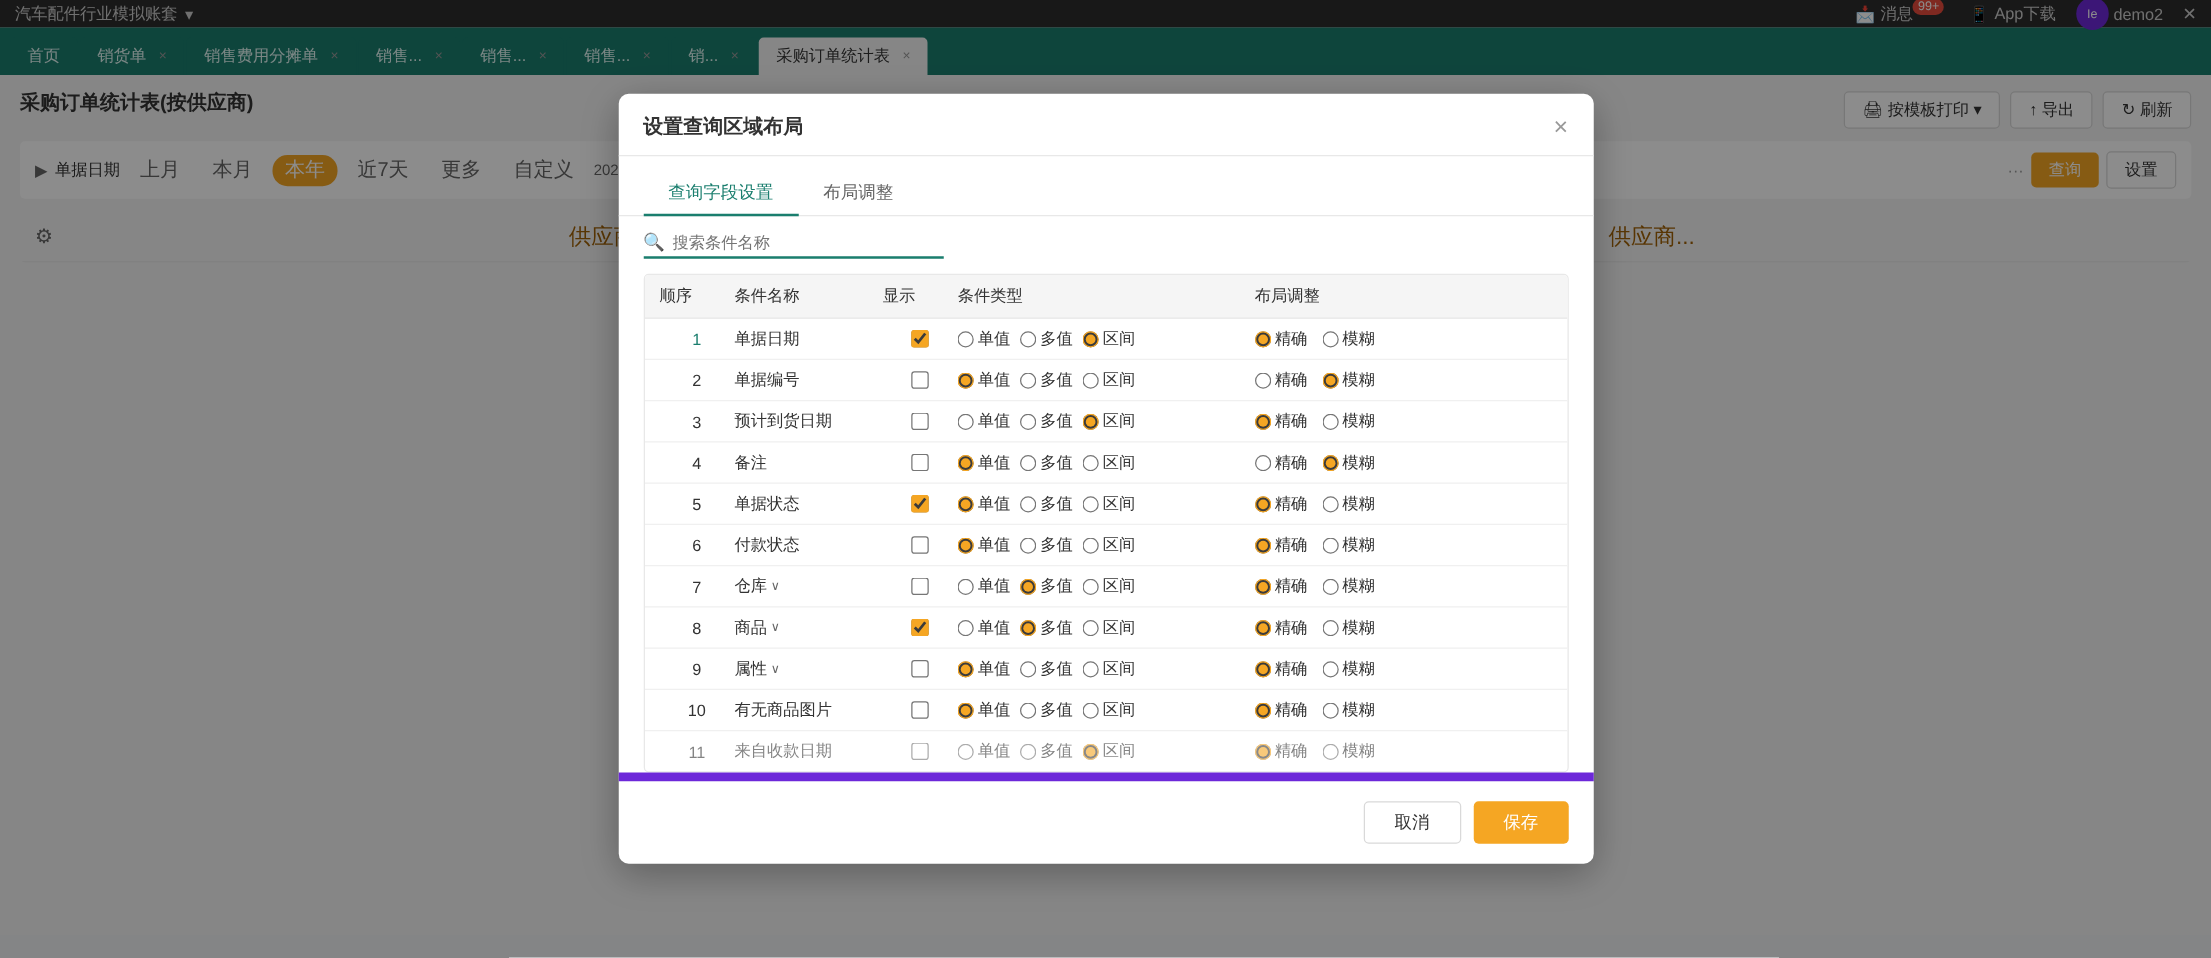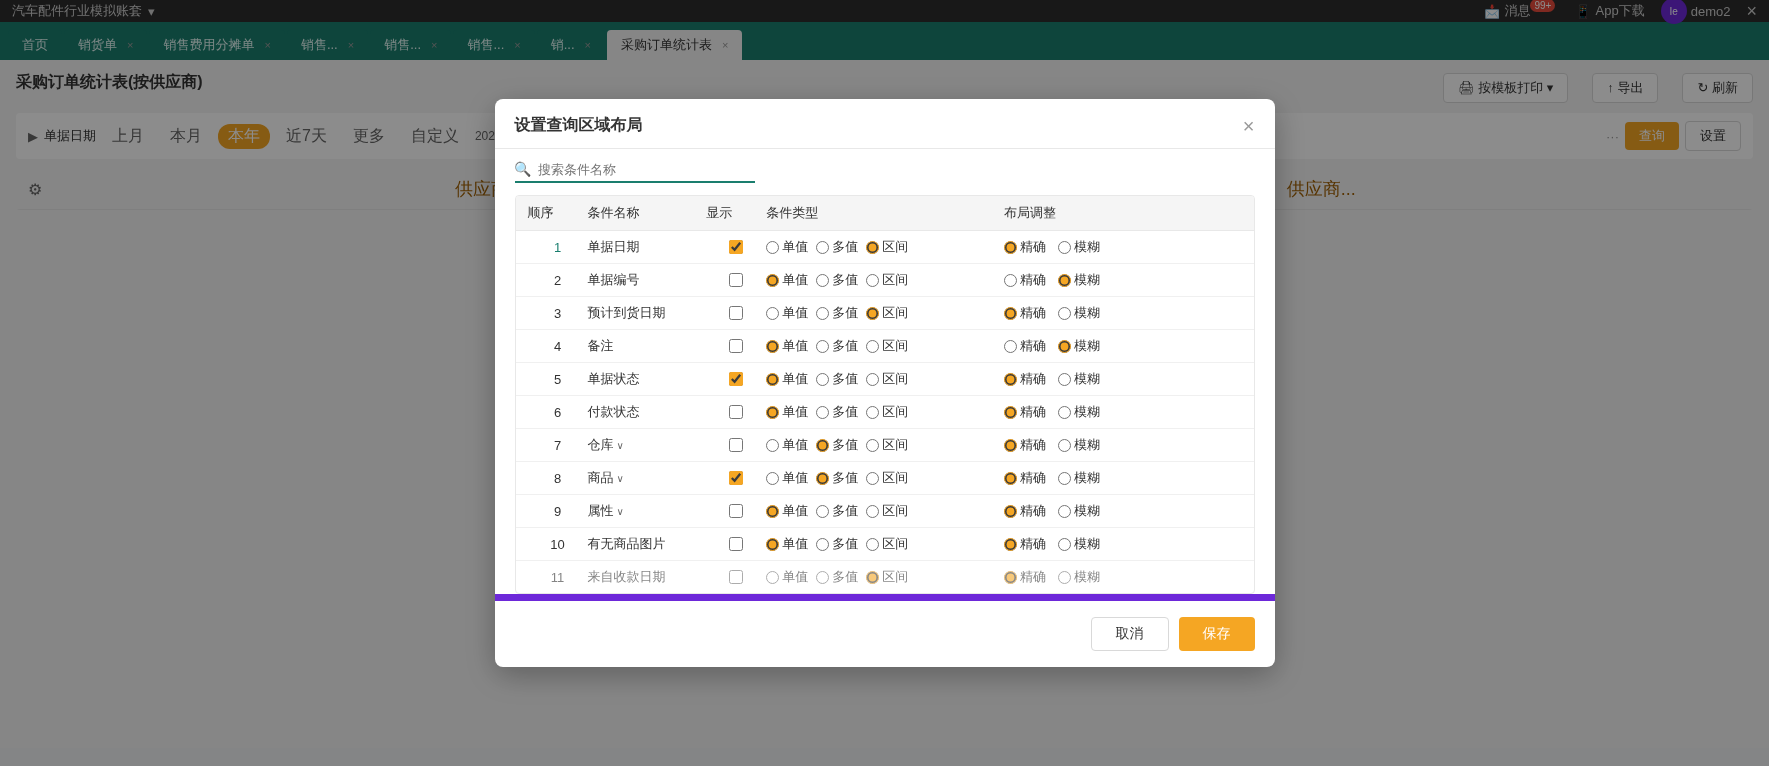--- a/index.html
+++ b/index.html
@@ -62,21 +62,21 @@
       margin-bottom: 10px;
     }
 
     
     .action-bar {
       display: flex;
       align-items: center;
       justify-content: space-between;
       margin-bottom: 10px;
     }
-    .action-bar-right { display: flex; align-items: flex-start; gap: 24px; margin-left: 28px; }
+    .action-bar-right { display: flex; align-items: flex-start; gap: 8px; margin-left: 28px; }
 
     .btn-orange {
       background: #f5a623;
       color: white;
       border: none;
       border-radius: 4px;
       padding: 5px 14px;
       cursor: pointer;
       font-size: 13px;
     }
@@ -423,20 +423,28 @@
 </div>
 
 <div class="overlay">
   <div class="dialog">
 
     <div class="dialog-header">
       <span class="dialog-title">设置查询区域布局</span>
       <span class="dialog-close">×</span>
     </div>
 
+    <div class="dialog-tabs">
+      <div class="dialog-tab active">
+        <span>查询字段设置</span>
+      </div>
+      <div class="dialog-tab">
+        <span>布局调整</span>
+      </div>
+    </div>
 
     <div class="dialog-search">
       <div class="search-input-wrap">
         <span class="search-icon">🔍</span>
         <input type="text" placeholder="搜索条件名称" style="">
       </div>
     </div>
 
     <div class="dialog-table">
 

